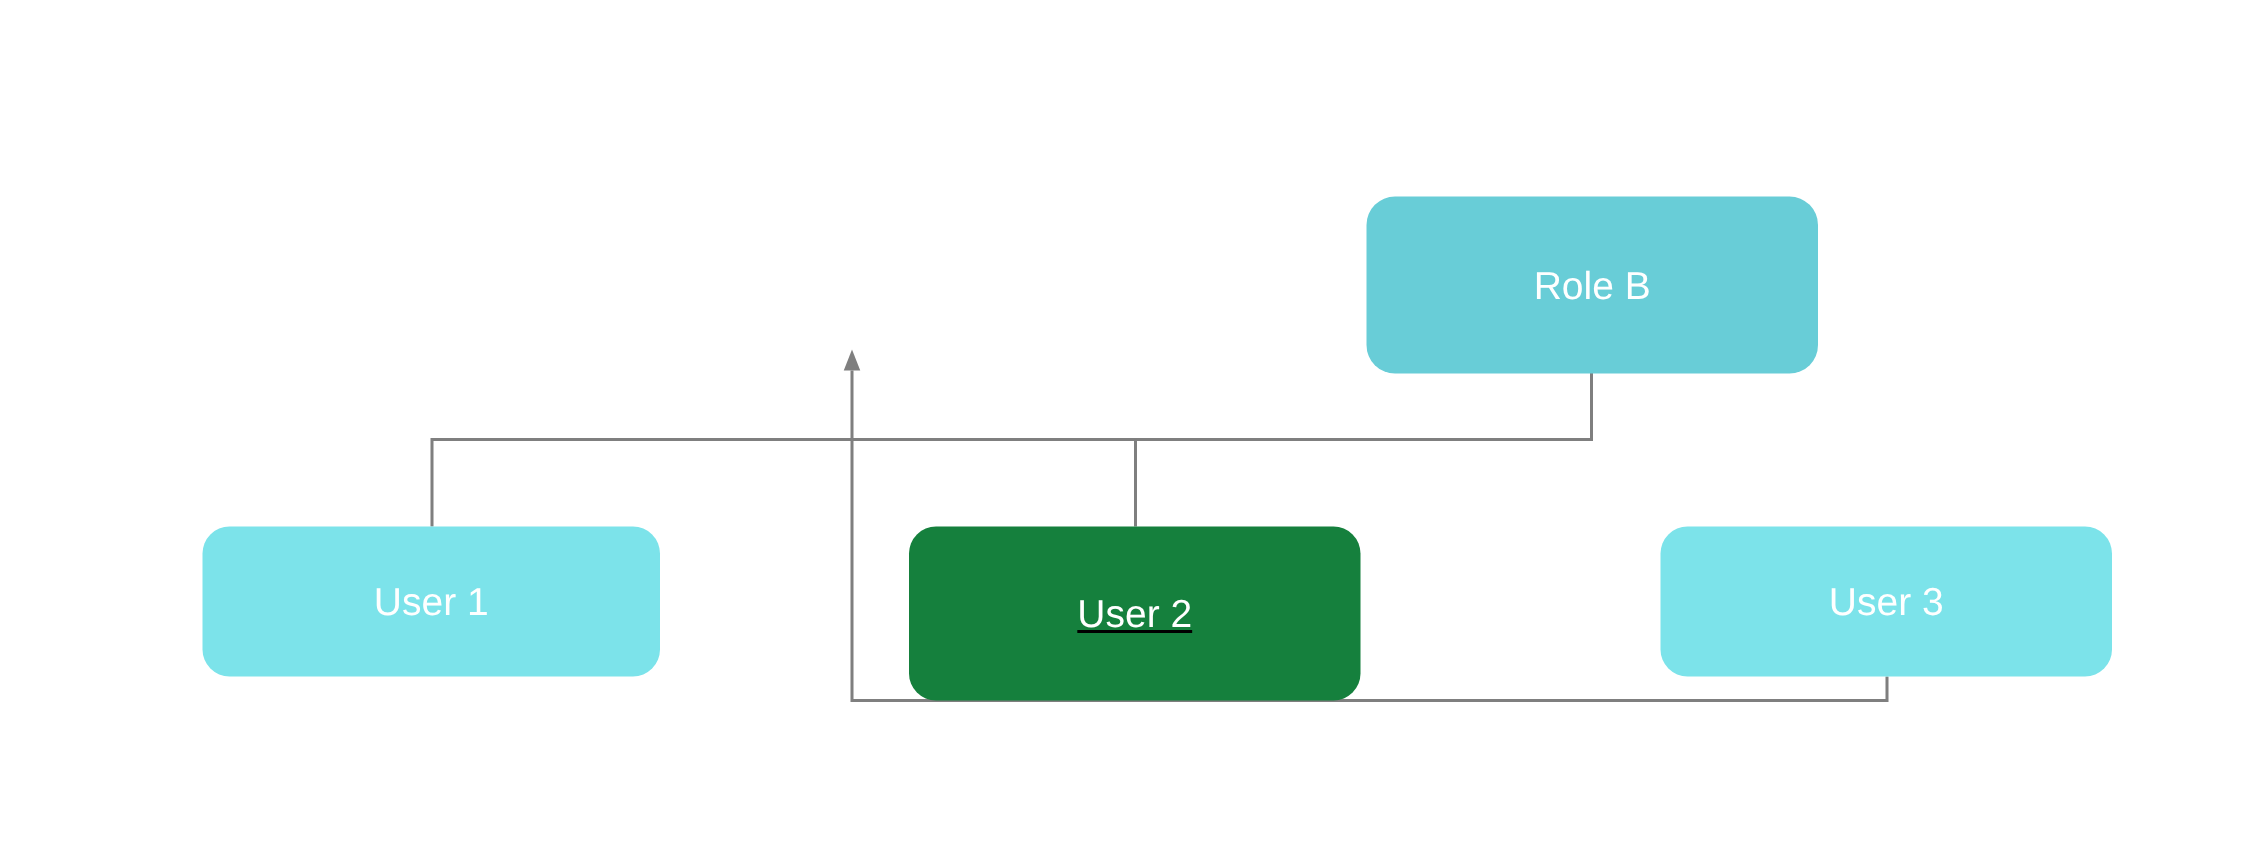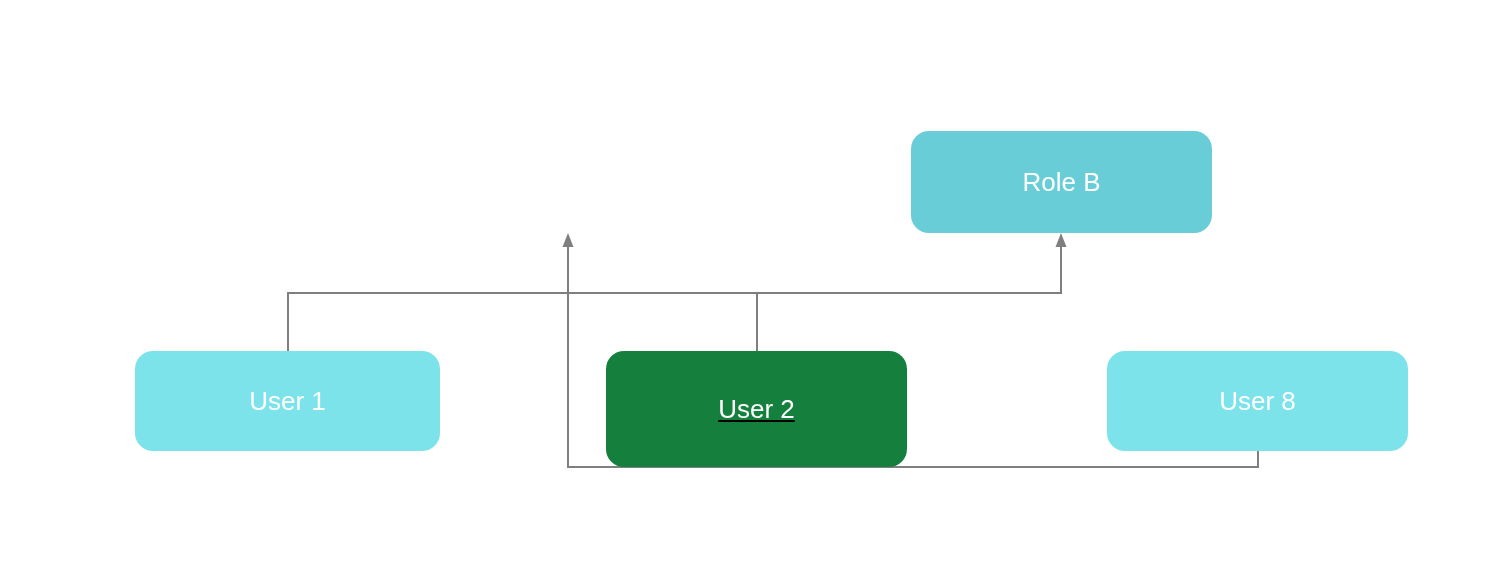--- a/index.html
+++ b/index.html
@@ -37,25 +37,25 @@
 
 <div class="canvas" style="width: 1494px; height: 578px; background: rgb(255, 255, 255);">
   <svg class="edge-layer" width="1494" height="578" viewBox="0 0 1494 578">
       <polygon points="1061,233 1066.5,247 1055.5,247" fill="#7f7f7f"></polygon>
       <polyline points="288,351 288,293 1061,293 1061,247" fill="none" stroke="#7f7f7f" stroke-width="2"></polyline>
       <polyline points="757,351 757,293" fill="none" stroke="#7f7f7f" stroke-width="2"></polyline>
       <polygon points="568,233 573.5,247 562.5,247" fill="#7f7f7f"></polygon>
       <polyline points="1258,451 1258,467 568,467 568,247" fill="none" stroke="#7f7f7f" stroke-width="2"></polyline>
     </svg>
 
-  <div class="node" style="left: 911px; top: 131px; width: 301px; height: 102px; background: rgb(104, 205, 215);">
+  <div class="node" style="left: 911px; top: 131px; width: 301px; height: 118px; background: rgb(104, 205, 215); border-radius: 19px;">
     <span class="label" style="color: rgb(255, 255, 255);">Role B</span>
   </div>
   <div class="node" style="left: 135px; top: 351px; width: 305px; height: 100px; background: rgb(124, 227, 234);">
     <span class="label" style="color: rgb(255, 255, 255);">User 1</span>
   </div>
   <div class="node" style="left: 606px; top: 351px; width: 301px; height: 116px; background: #15803d; text-decoration: underline;">
     <span class="label" style="color: rgb(255, 255, 255);">User 2</span>
   </div>
   <div class="node" style="left: 1107px; top: 351px; width: 301px; height: 100px; background: rgb(124, 227, 234);">
-    <span class="label" style="color: rgb(255, 255, 255);">User 8</span>
+    <span class="label" style="color: rgb(255, 255, 255);">User 3</span>
   </div>
 </div>
 
 </body></html>

